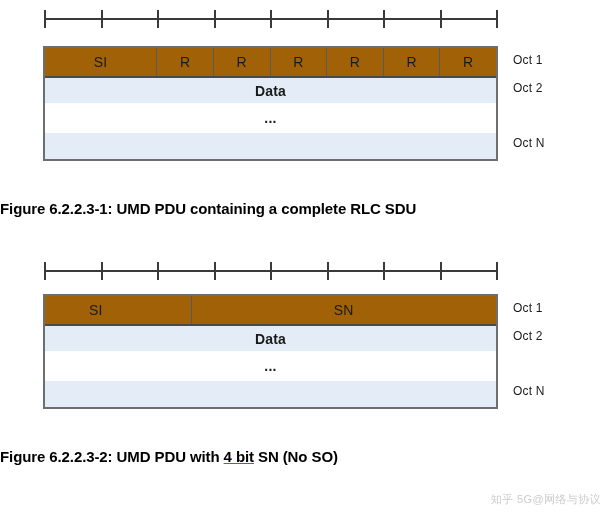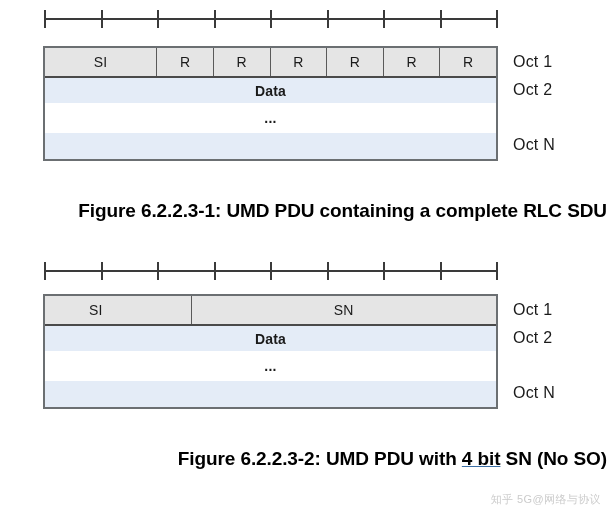--- a/index.html
+++ b/index.html
@@ -50,21 +50,21 @@
     border: 2px solid #6b6f72;
     box-sizing: border-box;
     background: #ffffff;
   }
   .pdu-row {
     display: flex;
     box-sizing: border-box;
     width: 100%;
   }
   .row-header {
-    background: #e5e5e5;
+    background: #a16207;
     border-bottom: 2px solid #4a4a4a;
   }
   .row-data {
     background: #e4ecf7;
   }
   .row-ellipsis {
     background: #ffffff;
   }
   .row-last {
     background: #e4ecf7;
@@ -84,32 +84,32 @@
     border-left: 1px solid #5a5a5a;
   }
   .cell-si   { flex: 2 0 0; }
   .cell-bit  { flex: 1 0 0; }
   .cell-sn   { flex: 6 0 0; margin-left: 44px; }
   .cell-full { flex: 1 0 0; font-weight: bold; }
 
   
   .oct-label {
     position: absolute;
-    font-size: 16px;
+    font-size: 12px;
     color: #1a1a1a;
     white-space: nowrap;
     letter-spacing: 0.2px;
   }
 
   
   .caption {
     position: absolute;
     width: 607px;
-    text-align: right;
-    font-size: 19px;
+    text-align: left;
+    font-size: 15px;
     font-weight: bold;
     color: #000000;
     letter-spacing: -0.1px;
     white-space: nowrap;
   }
   .caption .underlined {
     text-decoration: underline;
     text-decoration-color: #3a6ea5;
   }
 

